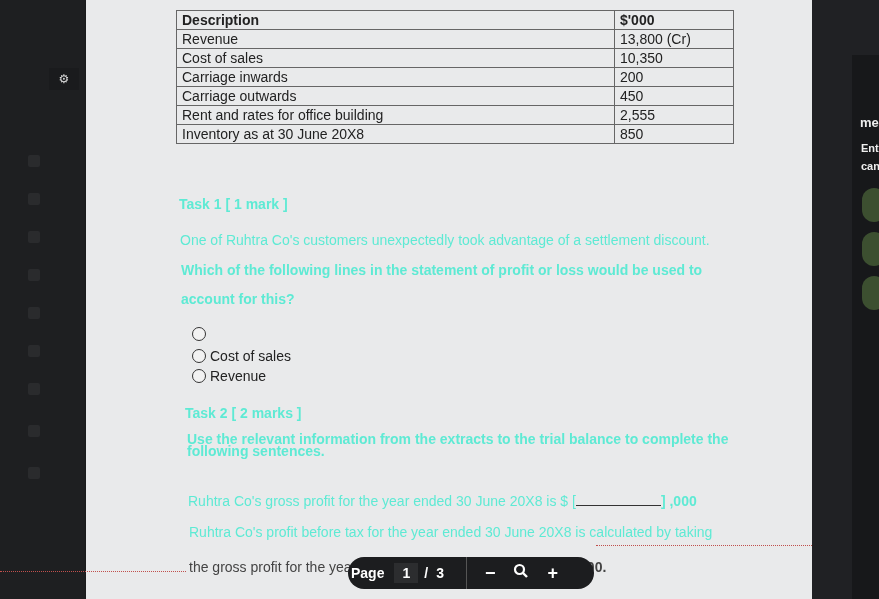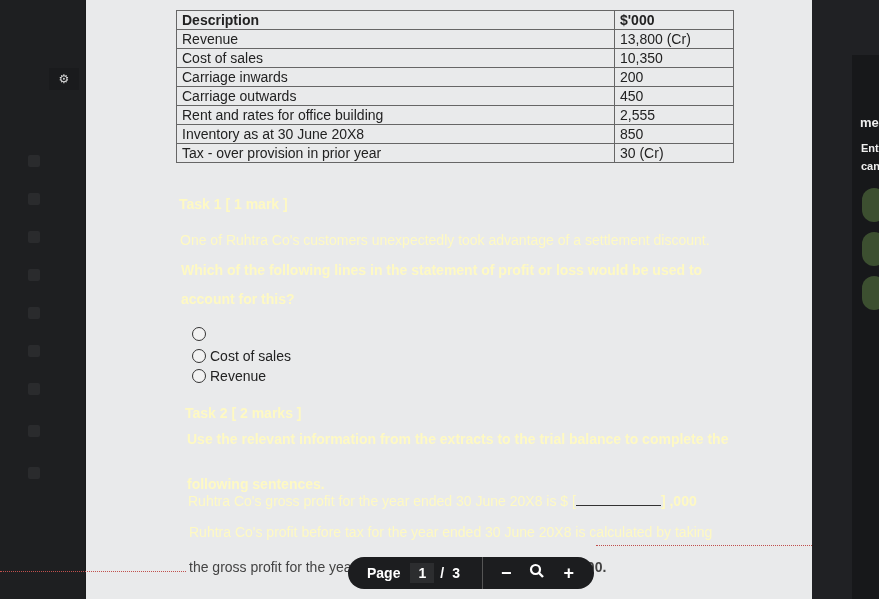--- a/index.html
+++ b/index.html
@@ -10,28 +10,28 @@
   .right-panel{position:absolute;left:812px;top:0;width:67px;height:599px;background:#202124;}
   .right-inner{position:absolute;left:40px;top:55px;width:27px;height:544px;background:#17181a;}
   .filter-btn{position:absolute;left:49px;top:68px;width:30px;height:22px;background:#1a1b1d;color:#d8d8d8;font-size:12px;text-align:center;line-height:22px;}
   .right-text{position:absolute;color:#eee;font-weight:bold;font-size:13px;white-space:nowrap;}
   .green-dot{position:absolute;left:862px;width:24px;height:34px;border-radius:17px;background:#3c4f30;}
   table.tb{position:absolute;left:176px;top:10px;border-collapse:collapse;font-size:14px;color:#222;}
   table.tb td{border:1.5px solid #666;padding:1px 5px;height:16px;line-height:16px;}
   table.tb td.desc{width:427px;margin-left:18px;}
   table.tb td.val{width:108px;}
   .hdr{font-weight:bold;}
-  .txt{position:absolute;font-size:14px;color:#fef9c3;white-space:nowrap;}
+  .txt{position:absolute;font-size:14px;color:#5eead4;white-space:nowrap;}
   .bold{font-weight:bold;}
   .radio{position:absolute;display:flex;align-items:center;font-size:14px;color:#222;}
   .radio .circ{width:12px;height:12px;border:1.5px solid #333;border-radius:50%;margin-right:4px;background:#f2f2f2;}
   .blank{display:inline-block;width:85px;border-bottom:1px solid #333;height:12px;vertical-align:baseline;}
   .dotted{position:absolute;top:571px;height:0;border-top:1px dotted #c0504d;}
   .pager{position:absolute;left:348px;top:557px;width:246px;height:32px;background:#1c1d1f;border-radius:16px;color:#fff;display:flex;align-items:center;font-weight:bold;font-size:14px;}
-  .pager .lbl{margin-left:19px;}
+  .pager .lbl{margin-left:3px;}
   .pager .pnum{margin-left:10px;background:#2c2d2f;padding:2px 8px;}
   .pager .sep{margin-left:6px;}
   .pager .tot{margin-left:8px;}
   .pager .div{width:1px;height:32px;background:#555;margin-left:22px;}
   .pager .btn{margin-left:18px;font-size:18px;cursor:pointer;}
 </style>
 </head>
 <body>
 
 <div class="left-panel">
@@ -71,24 +71,20 @@
         <td class="val">450</td>
       </tr>
   <tr>
         <td class="desc">Rent and rates for office building</td>
         <td class="val">2,555</td>
       </tr>
   <tr>
         <td class="desc">Inventory as at 30 June 20X8</td>
         <td class="val">850</td>
       </tr>
-  <tr>
-        <td class="desc">Tax - over provision in prior year</td>
-        <td class="val">30 (Cr)</td>
-      </tr>
 </tbody>
   </table>
 
 <div class="txt bold" style="left:179px;top:196px">Task 1 [ 1 mark ]</div>
 <div class="txt" style="left:180px;top:232px">One of Ruhtra Co's customers unexpectedly took advantage of a settlement discount.</div>
 <div class="txt bold" style="left:181px;top:262px">Which of the following lines in the statement of profit or loss would be used to</div>
 <div class="txt bold" style="left:181px;top:291px">account for this?</div>
 
 <div class="radio" style="left:192px;top:327px">
   <span class="circ"></span>
@@ -97,21 +93,21 @@
   <span class="circ"></span>
   <span>Cost of sales</span>
 </div>
 <div class="radio" style="left:192px;top:368px">
   <span class="circ"></span>
   <span>Revenue</span>
 </div>
 
 <div class="txt bold" style="left:185px;top:405px">Task 2 [ 2 marks ]</div>
 <div class="txt bold" style="left:187px;top:431px">Use the relevant information from the extracts to the trial balance to complete the</div>
-<div class="txt bold" style="left:187px;top:476px">following sentences.</div>
+<div class="txt bold" style="left:187px;top:443px">following sentences.</div>
 
 <div class="txt" style="left:188px;top:493px">
   <span>Ruhtra Co's gross profit for the year ended 30 June 20X8 is $ [</span><span class="blank"></span><span class="bold">] ,000</span>
 </div>
 
 <div class="txt" style="left:189px;top:524px">Ruhtra Co's profit before tax for the year ended 30 June 20X8 is calculated by taking</div>
 <div class="txt" style="left:189px;top:559px;color:#444">
   <span>the gross profit for the year and adjusting by $ [</span><span class="blank"></span><span class="bold">] ,000.</span>
 </div>
 

